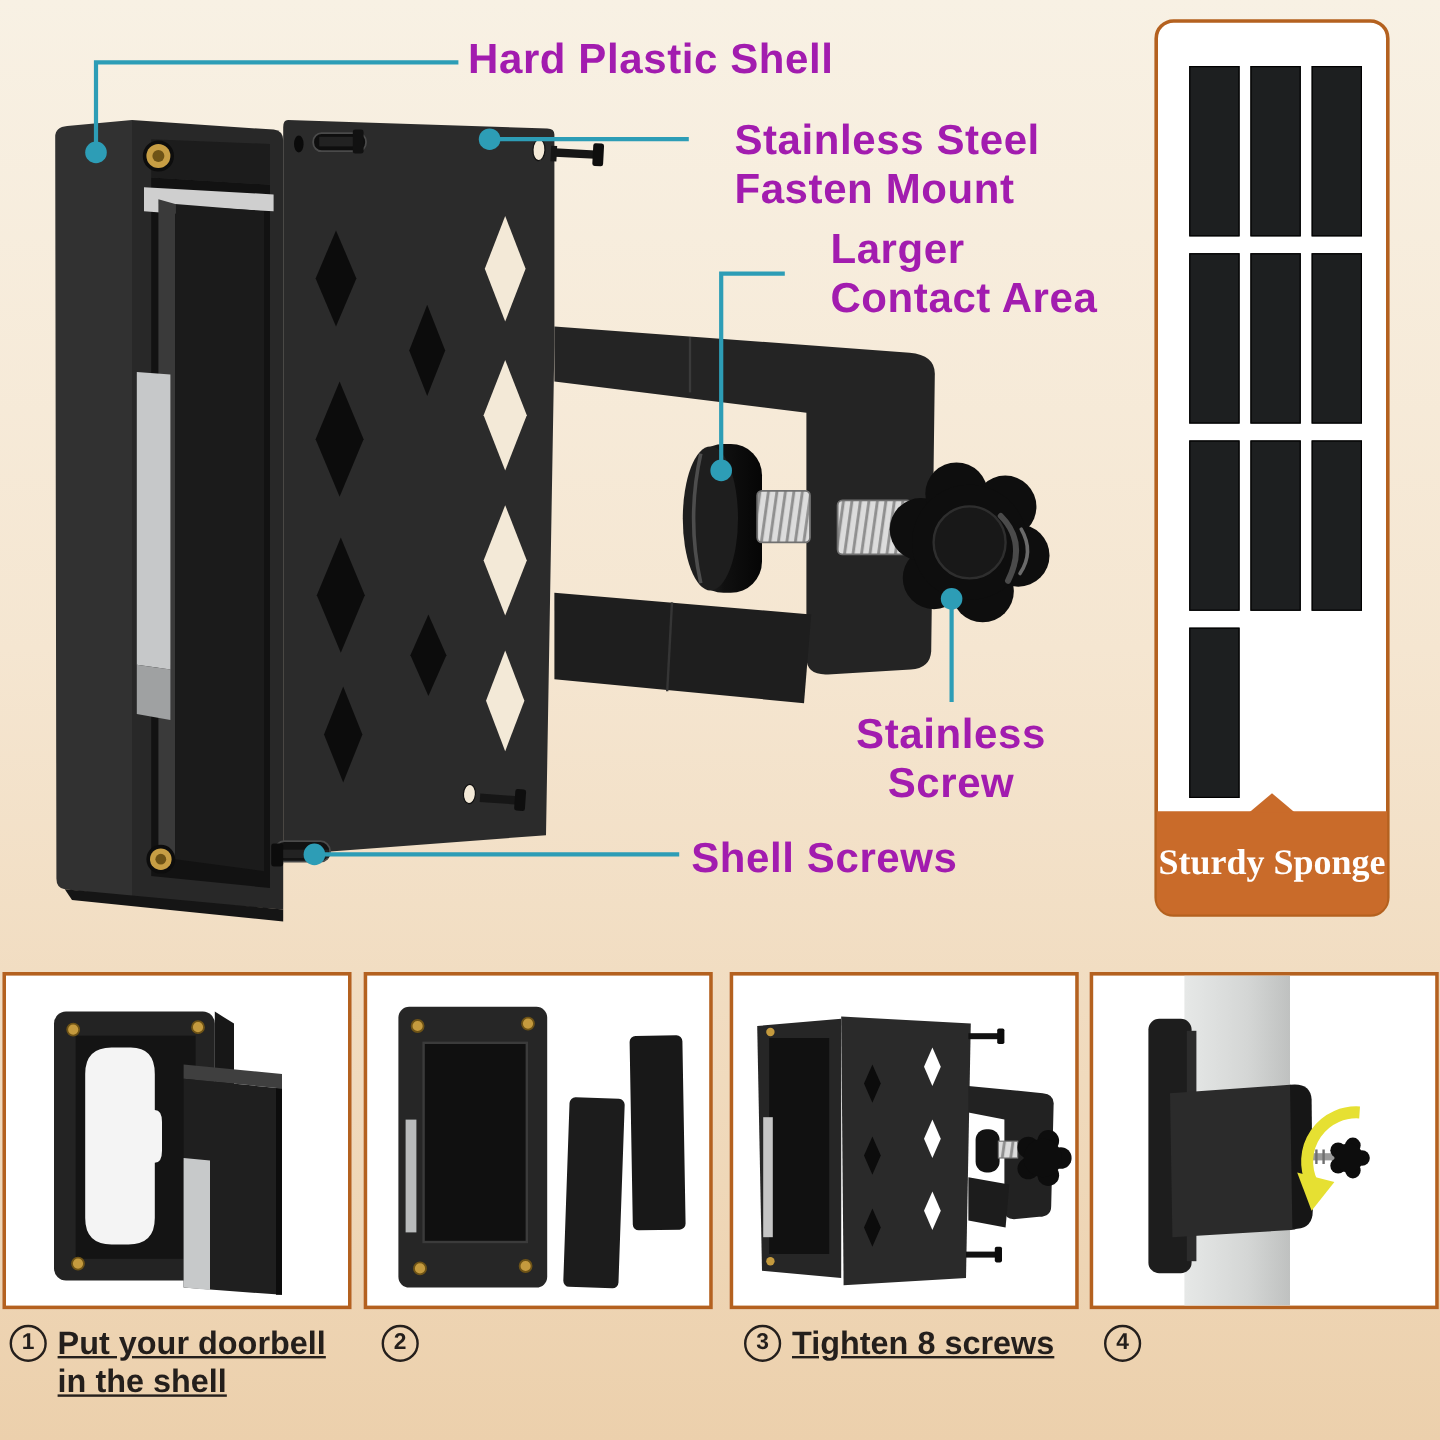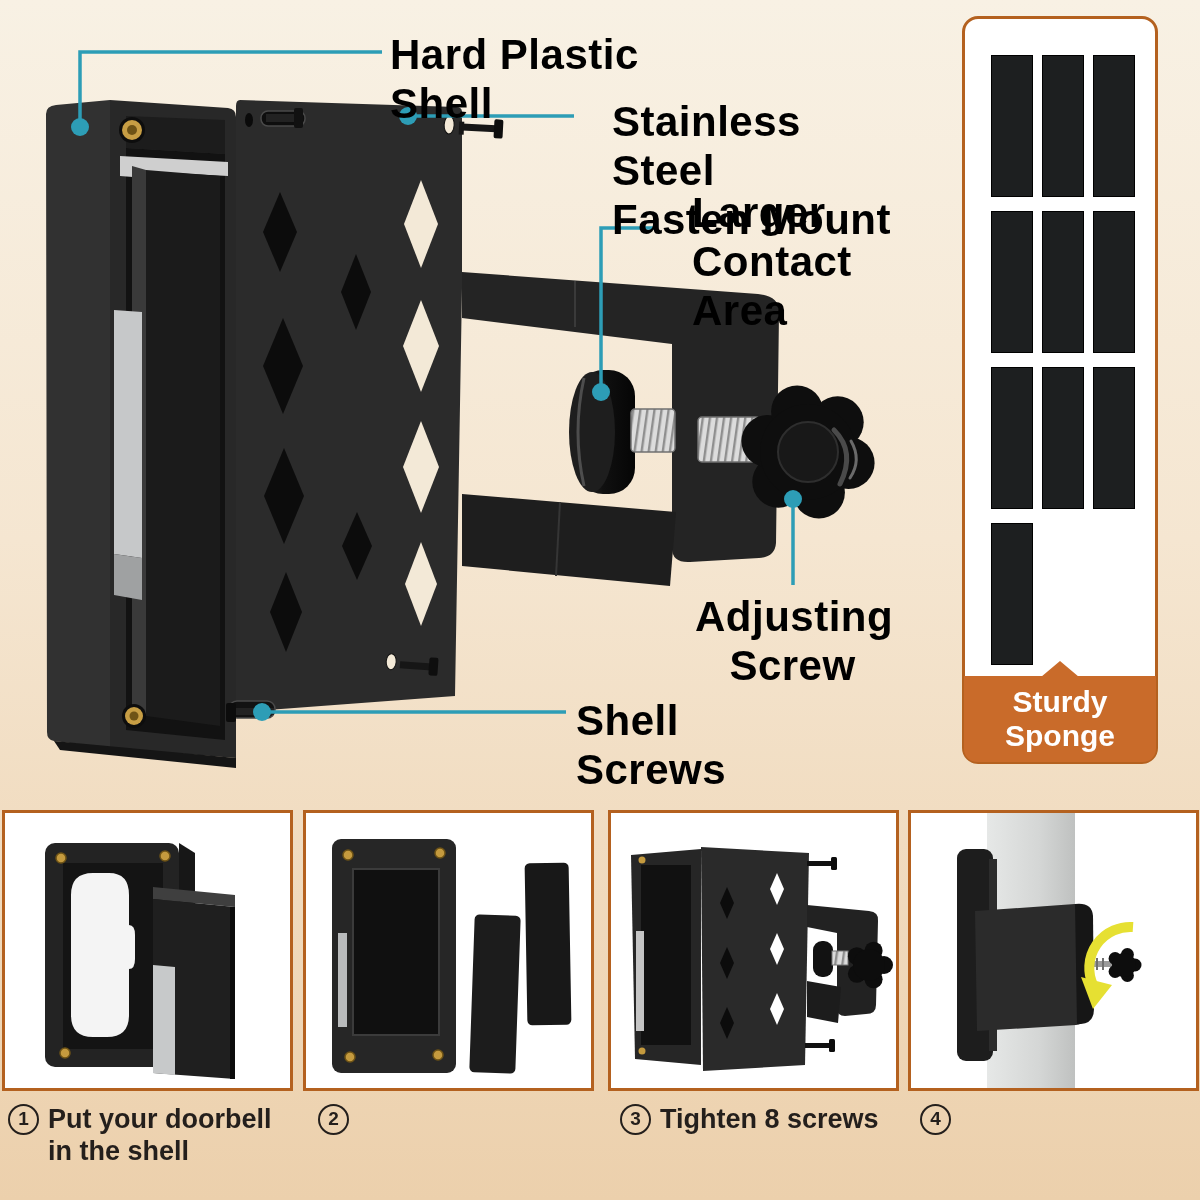--- a/index.html
+++ b/index.html
@@ -4,61 +4,61 @@
 <style>
   html,body{margin:0;padding:0;}
   body{
     width:1200px;height:1200px;position:relative;overflow:hidden;
     font-family:"Liberation Sans","DejaVu Sans",sans-serif;
     background:linear-gradient(180deg,#f8f1e4 0%,#f5e6d1 45%,#ecd0ac 100%);
   }
   .abs{position:absolute;}
   
   .callout-label{
-    position:absolute;color:#000000;font-weight:700;font-size:42px;
+    position:absolute;color:#a21caf;font-weight:700;font-size:35px;
     line-height:1.17;letter-spacing:.5px;white-space:pre-line;
   }
   
   .sponge-panel{
     position:absolute;left:962px;top:16px;width:196px;height:748px;
     background:#ffffff;border:3px solid #b4611f;border-radius:16px;
     box-sizing:border-box;
   }
   .sponge-grid{
     position:absolute;left:0;top:0;right:0;
     display:grid;grid-template-columns:repeat(3,40px);
     column-gap:11px;row-gap:14px;padding:36px 0 0 26px;
   }
   .sponge-strip{width:40px;height:140px;background:#1d1f20;border:1px solid #000;}
   .sponge-band{
     position:absolute;left:-1px;right:-1px;bottom:-1px;height:86px;
     background:#c96b2a;border-radius:0 0 13px 13px;
     display:flex;align-items:center;justify-content:center;text-align:center;
-    color:#ffffff;font-weight:700;font-size:30px;line-height:1.12;
+    color:#ffffff;font-weight:700;font-size:30px;line-height:1.12;font-family:Liberation Serif, serif;
   }
   .sponge-notch{
     position:absolute;left:50%;top:-15px;margin-left:-19px;
     width:0;height:0;border-left:19px solid transparent;
     border-right:19px solid transparent;border-bottom:16px solid #c96b2a;
   }
   
   .step-panel{
     position:absolute;top:810px;width:291px;height:281px;background:#ffffff;
     border:3px solid #b4611f;box-sizing:border-box;
   }
   .step-caption{
     position:absolute;top:1103px;display:flex;align-items:flex-start;gap:9px;
     color:#241f1c;font-weight:700;font-size:27px;line-height:1.2;
   }
   .step-num{
     flex:0 0 auto;width:31px;height:31px;border:2.5px solid #241f1c;border-radius:50%;
     display:flex;align-items:center;justify-content:center;
     font-size:19px;font-weight:700;margin-top:1px;box-sizing:border-box;
   }
-  .step-text{max-width:250px;}
+  .step-text{max-width:250px;text-decoration:underline;}
 </style>
 </head>
 <body>
 
 <svg class="abs" style="left:0;top:0" width="960" height="800" viewBox="0 0 960 800">
   <defs>
     <pattern id="thr" width="7" height="12" patternUnits="userSpaceOnUse" patternTransform="rotate(8)">
       <rect width="7" height="12" fill="#dcdcdc"></rect>
       <rect x="4" width="2.4" height="12" fill="#8f8f8f"></rect>
     </pattern>
@@ -176,21 +176,21 @@
     <circle cx="793" cy="499" r="9"></circle>
     <circle cx="262" cy="712" r="9"></circle>
   </g>
 </svg>
 
 <div class="callout-label" style="left:390px;top:30px;width:340px">Hard Plastic Shell</div>
 <div class="callout-label" style="left:612px;top:97px;width:280px">Stainless Steel
 Fasten Mount</div>
 <div class="callout-label" style="left:692px;top:188px;width:260px">Larger
 Contact Area</div>
-<div class="callout-label" style="left:695px;top:592px;width:195px;text-align:center">Adjusting
+<div class="callout-label" style="left:695px;top:592px;width:195px;text-align:center">Stainless
 Screw</div>
 <div class="callout-label" style="left:576px;top:696px;width:240px">Shell Screws</div>
 
 <div class="sponge-panel">
   <div class="sponge-grid" id="sponge-grid">
       <div class="sponge-strip"></div>
       <div class="sponge-strip"></div>
       <div class="sponge-strip"></div>
       <div class="sponge-strip"></div>
       <div class="sponge-strip"></div>

